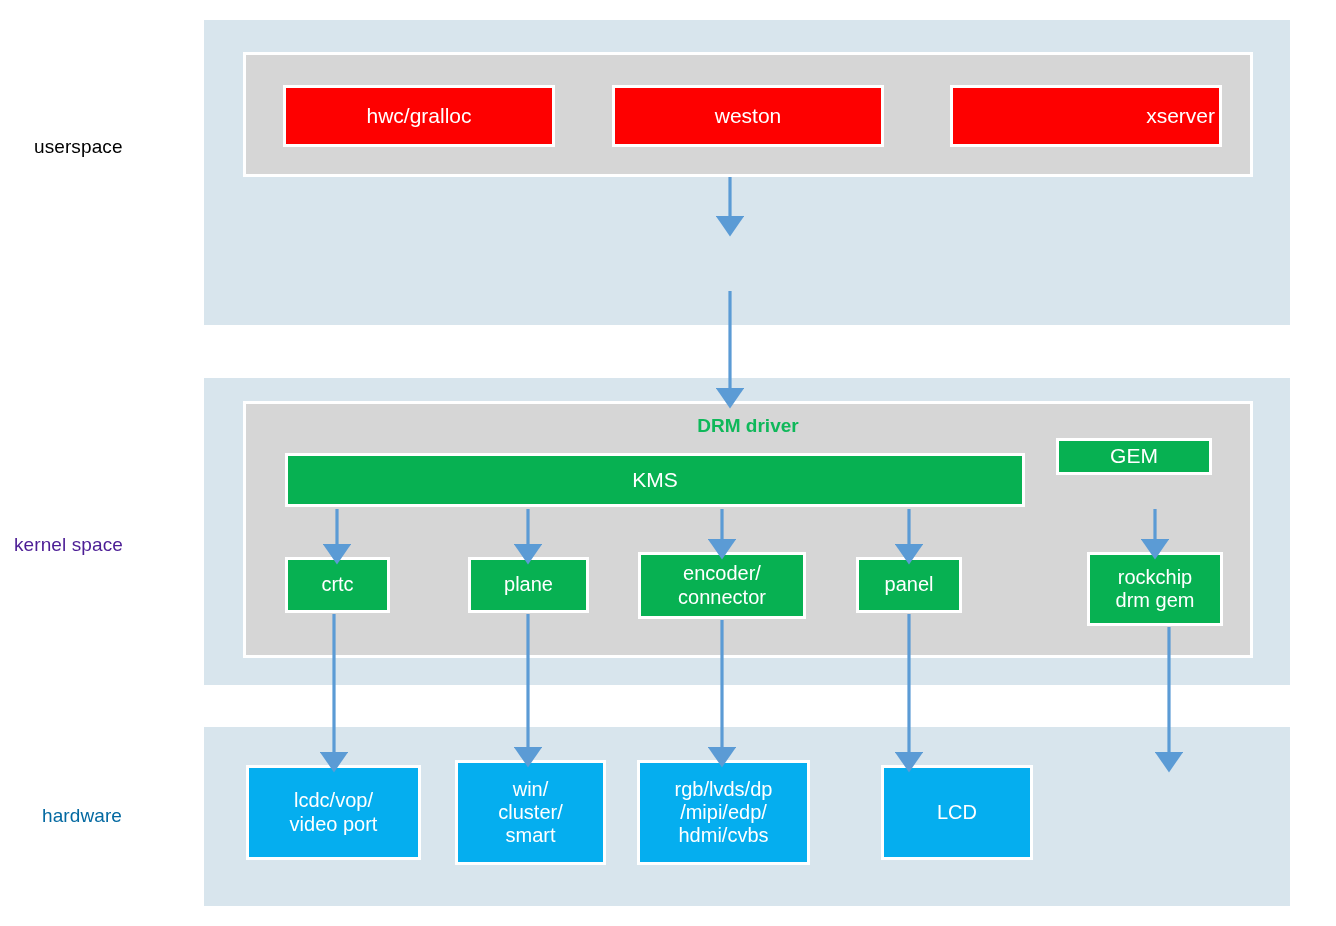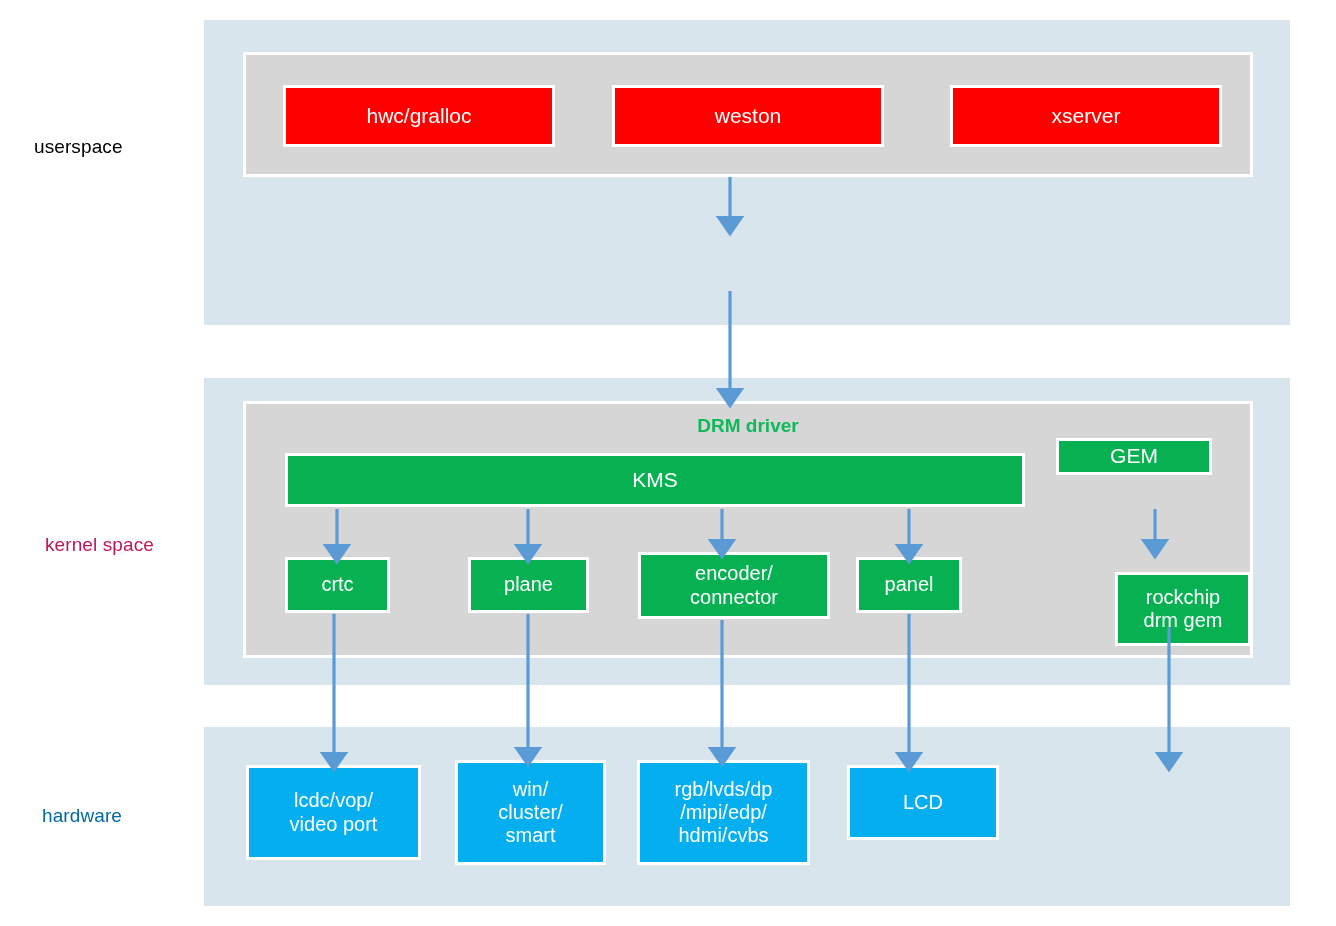--- a/index.html
+++ b/index.html
@@ -22,21 +22,21 @@
 
   
   .layer-label {
     position: absolute;
     font-size: 19px;
     font-weight: 400;
     white-space: nowrap;
     letter-spacing: .1px;
   }
   #label-userspace { left: 34px; top: 136px; color: #000000; }
-  #label-kernel    { left: 14px; top: 534px; color: #be185d; margin-left: 31px; }
+  #label-kernel    { left: 14px; top: 534px; color: #4c1d95; }
   #label-hardware  { left: 42px; top: 805px; color: #0369a1; }
 
   
   .band {
     position: absolute;
     background: #d8e5ed;
   }
   #band-userspace { left: 204px; top: 20px;  width: 1086px; height: 305px; }
   #band-kernel    { left: 204px; top: 378px; width: 1086px; height: 307px; }
   #band-hardware  { left: 204px; top: 727px; width: 1086px; height: 179px; }
@@ -66,21 +66,21 @@
   .node .lbl { display: block; width: 100%; padding: 0 4px; }
 
   .red   { background: #fe0000; }
   .green { background: #07b152; }
   .blue  { background: #05aeef; }
 
   
   .us-node { height: 62px; font-size: 21px; top: 85px; }
   #node-hwc     { left: 283px; width: 272px; }
   #node-weston  { left: 612px; width: 272px; }
-  #node-xserver { left: 950px; width: 272px; }
+  #node-xserver { left: 950px; width: 272px; text-align: right; }
 
   
   #node-libdrm {
     left: 244px; top: 229px; width: 1029px; height: 61px;
     font-size: 21px;
     border: 3px solid #8c8c8c;
     background: #fe0000;
   }
 
   
@@ -94,30 +94,30 @@
   }
 
   
   #node-kms { left: 285px; top: 453px; width: 740px; height: 54px; font-size: 21px; }
   #node-gem { left: 1056px; top: 438px; width: 156px; height: 37px; font-size: 21px; }
 
   
   .kn-node { font-size: 20px; }
   #node-crtc      { left: 285px;  top: 557px; width: 105px; height: 56px; }
   #node-plane     { left: 468px;  top: 557px; width: 121px; height: 56px; }
-  #node-encoder   { left: 638px;  top: 552px; width: 192px; height: 67px; align-items: center; }
+  #node-encoder   { left: 638px;  top: 552px; width: 168px; height: 67px; align-items: center; }
   #node-panel     { left: 856px;  top: 557px; width: 106px; height: 56px; }
-  #node-rockchip  { left: 1087px; top: 572px; width: 136px; height: 74px; margin-left: 28px; }
+  #node-rockchip  { left: 1087px; top: 552px; width: 136px; height: 74px; }
 
   
   .hw-node { font-size: 20px; }
   #node-lcdc  { left: 246px;  top: 765px; width: 175px; height: 95px; }
   #node-win   { left: 455px;  top: 760px; width: 151px; height: 105px; }
   #node-rgb   { left: 637px;  top: 760px; width: 173px; height: 105px; }
-  #node-lcd   { left: 847px;  top: 765px; width: 152px; height: 75px; }
+  #node-lcd   { left: 881px;  top: 765px; width: 152px; height: 95px; }
   #node-ram   { left: 1090px; top: 765px; width: 163px; height: 95px; }
 
   
   .arrow { position: absolute; pointer-events: none; }
 </style>
 </head>
 <body>
 
 <div id="stage">
 

